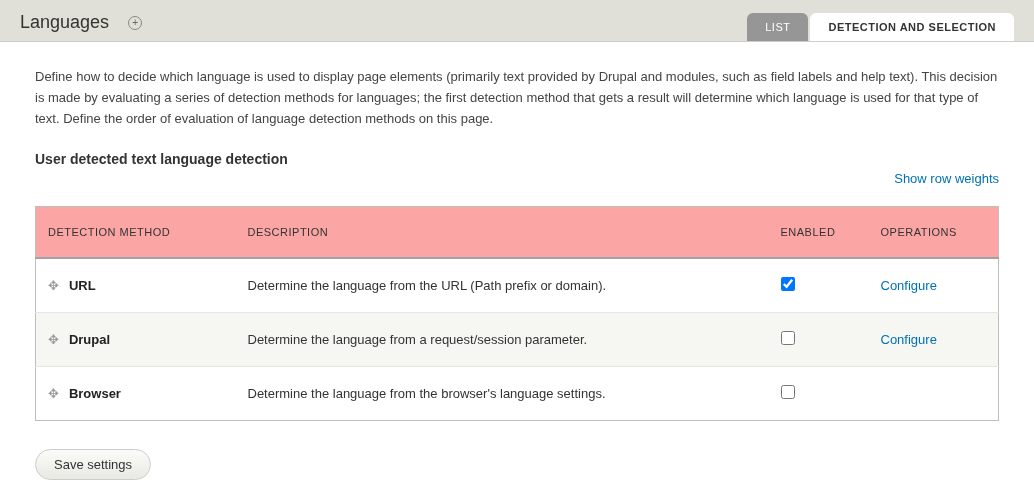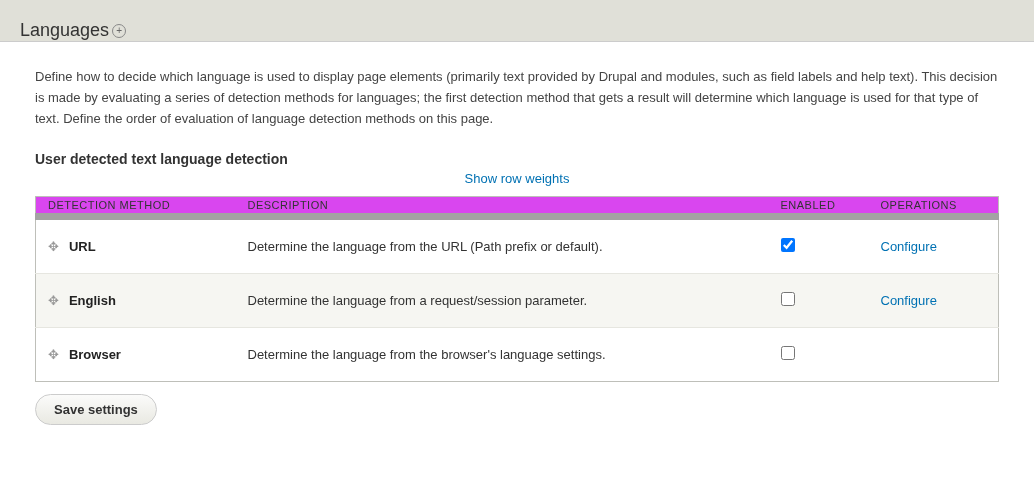--- a/index.html
+++ b/index.html
@@ -17,22 +17,22 @@
       justify-content: space-between;
       align-items: flex-end;
       height: 42px;
     }
     .page-title {
       font-size: 18px;
       font-weight: normal;
       color: #333;
       display: flex;
       align-items: center;
-      gap: 3px;
-      padding-bottom: 0;
+      gap: 19px;
+      padding-bottom: 8px;
     }
     .plus-icon {
       display: inline-flex;
       width: 14px;
       height: 14px;
       border: 1px solid #888;
       border-radius: 50%;
       align-items: center;
       justify-content: center;
       font-size: 10px;
@@ -75,42 +75,42 @@
       font-size: 14px;
       color: #333;
       margin-bottom: 4px;
     }
     .section-desc {
       color: #777;
       margin-bottom: 6px;
       line-height: 1.5;
     }
     .show-weights {
-      text-align: center;
-      margin-bottom: 10px;
+      text-align: right;
+      margin-bottom: 20px;
     }
     .show-weights a {
       color: #0071b3;
       text-decoration: none;
       font-size: 13px;
       cursor: pointer;
     }
     table {
       width: 100%;
       border-collapse: collapse;
       border: 1px solid #bebfb9;
     }
     th {
-      background: #d946ef;
+      background: #fca5a5;
       text-align: left;
-      padding: 2px 12px;
+      padding: 19px 12px;
       font-size: 11px;
       letter-spacing: 0.5px;
       color: #333;
-      border-bottom: 7px solid #a3a3a3;
+      border-bottom: 2px solid #a3a3a3;
       text-transform: uppercase;
       font-weight: normal;
     }
     td {
       padding: 18px 12px;
       border-bottom: 1px solid #e6e6e0;
       vertical-align: middle;
     }
     tr:nth-child(even) td {
       background: #f6f6f2;
@@ -141,39 +141,42 @@
       cursor: pointer;
     }
     input[type="checkbox"] {
       width: 14px;
       height: 14px;
     }
     input[type="checkbox"]:disabled {
       opacity: 0.45;
     }
     .save-btn {
-      margin-top: 12px;
+      margin-top: 28px;
       padding: 7px 18px;
       background: linear-gradient(#fbfbfa, #e9e9e2);
       border: 1px solid #ccc;
       border-radius: 18px;
       font-size: 13px;
       color: #333;
       cursor: pointer;
       font-family: inherit;
-      font-weight: bold;
     }
   </style>
 </head>
 <body>
 
 <div class="header-bar">
   <div class="page-title">
     <span>Languages</span>
     <span class="plus-icon">+</span>
+  </div>
+  <div class="tabs">
+    <div class="tab tab-inactive">LIST</div>
+    <div class="tab tab-active">DETECTION AND SELECTION</div>
   </div>
 </div>
 
 <div class="content">
   <p class="intro">Define how to decide which language is used to display page elements (primarily text provided by Drupal and modules, such as field labels and help text). This decision is made by evaluating a series of detection methods for languages; the first detection method that gets a result will determine which language is used for that type of text. Define the order of evaluation of language detection methods on this page.</p>
 
   <div class="section-title">User detected text language detection</div>
 
   <div class="show-weights">
     <a>Show row weights</a>
@@ -184,26 +187,26 @@
       <tr>
         <th class="col-method">DETECTION METHOD</th>
         <th>DESCRIPTION</th>
         <th class="col-enabled">ENABLED</th>
         <th class="col-ops">OPERATIONS</th>
       </tr>
     </thead>
     <tbody id="methods-body">
         <tr>
           <td class="col-method"><span class="drag-handle">✥</span><span class="method-name">URL</span></td>
-          <td class="desc-cell">Determine the language from the URL (Path prefix or default).</td>
+          <td class="desc-cell">Determine the language from the URL (Path prefix or domain).</td>
           <td class="col-enabled"><input type="checkbox" checked="" style=""></td>
           <td class="col-ops"><a class="op-link">Configure</a></td>
         </tr>
         <tr>
-          <td class="col-method"><span class="drag-handle">✥</span><span class="method-name">English</span></td>
+          <td class="col-method"><span class="drag-handle">✥</span><span class="method-name">Drupal</span></td>
           <td class="desc-cell">Determine the language from a request/session parameter.</td>
           <td class="col-enabled"><input type="checkbox" style=""></td>
           <td class="col-ops"><a class="op-link">Configure</a></td>
         </tr>
         <tr>
           <td class="col-method"><span class="drag-handle">✥</span><span class="method-name">Browser</span></td>
           <td class="desc-cell">Determine the language from the browser's language settings.</td>
           <td class="col-enabled"><input type="checkbox" style=""></td>
           <td class="col-ops"></td>
         </tr>

